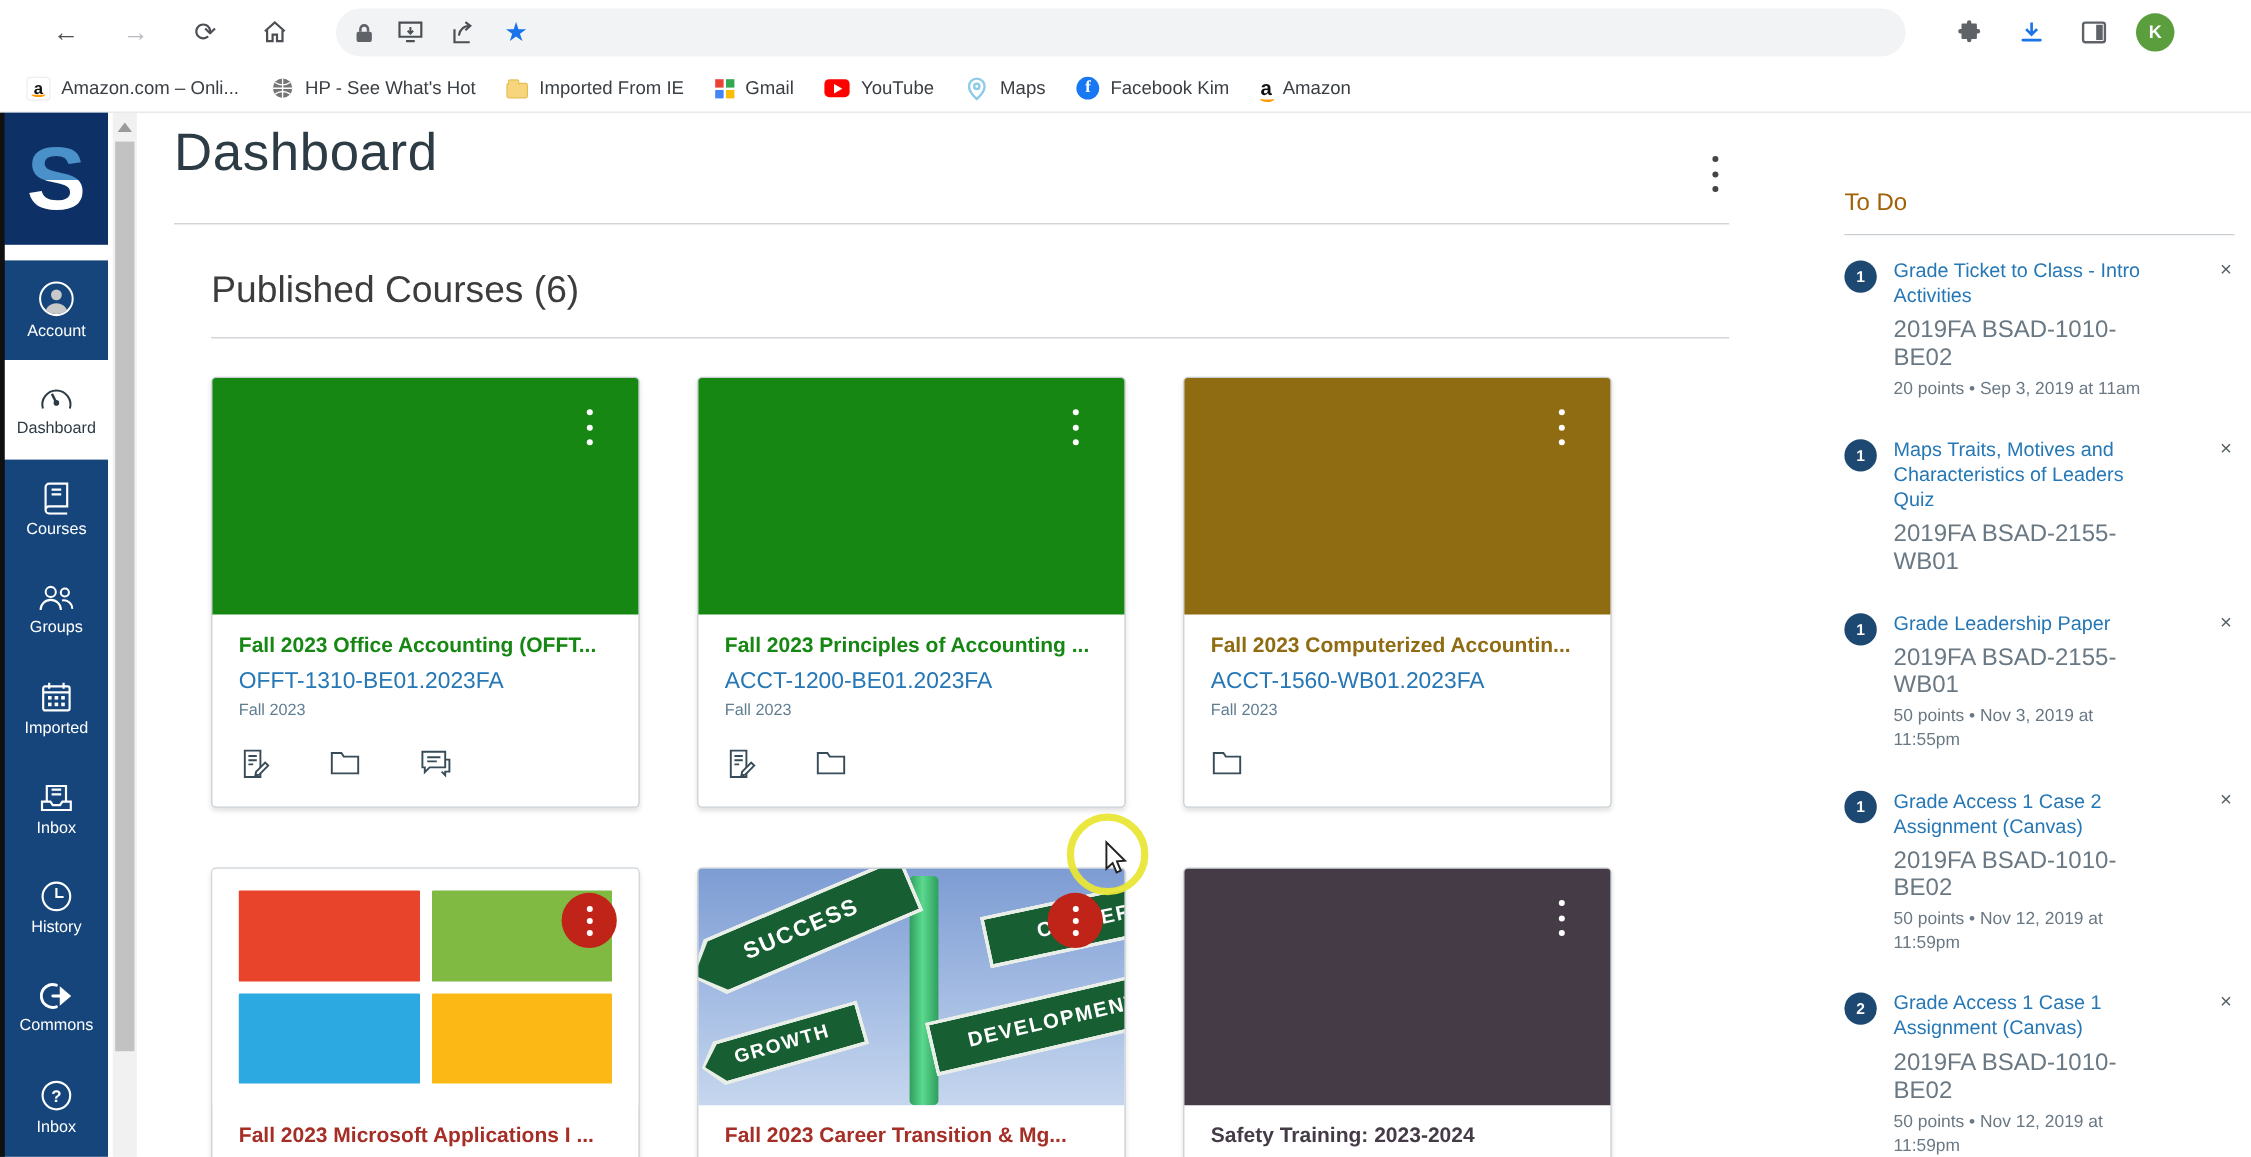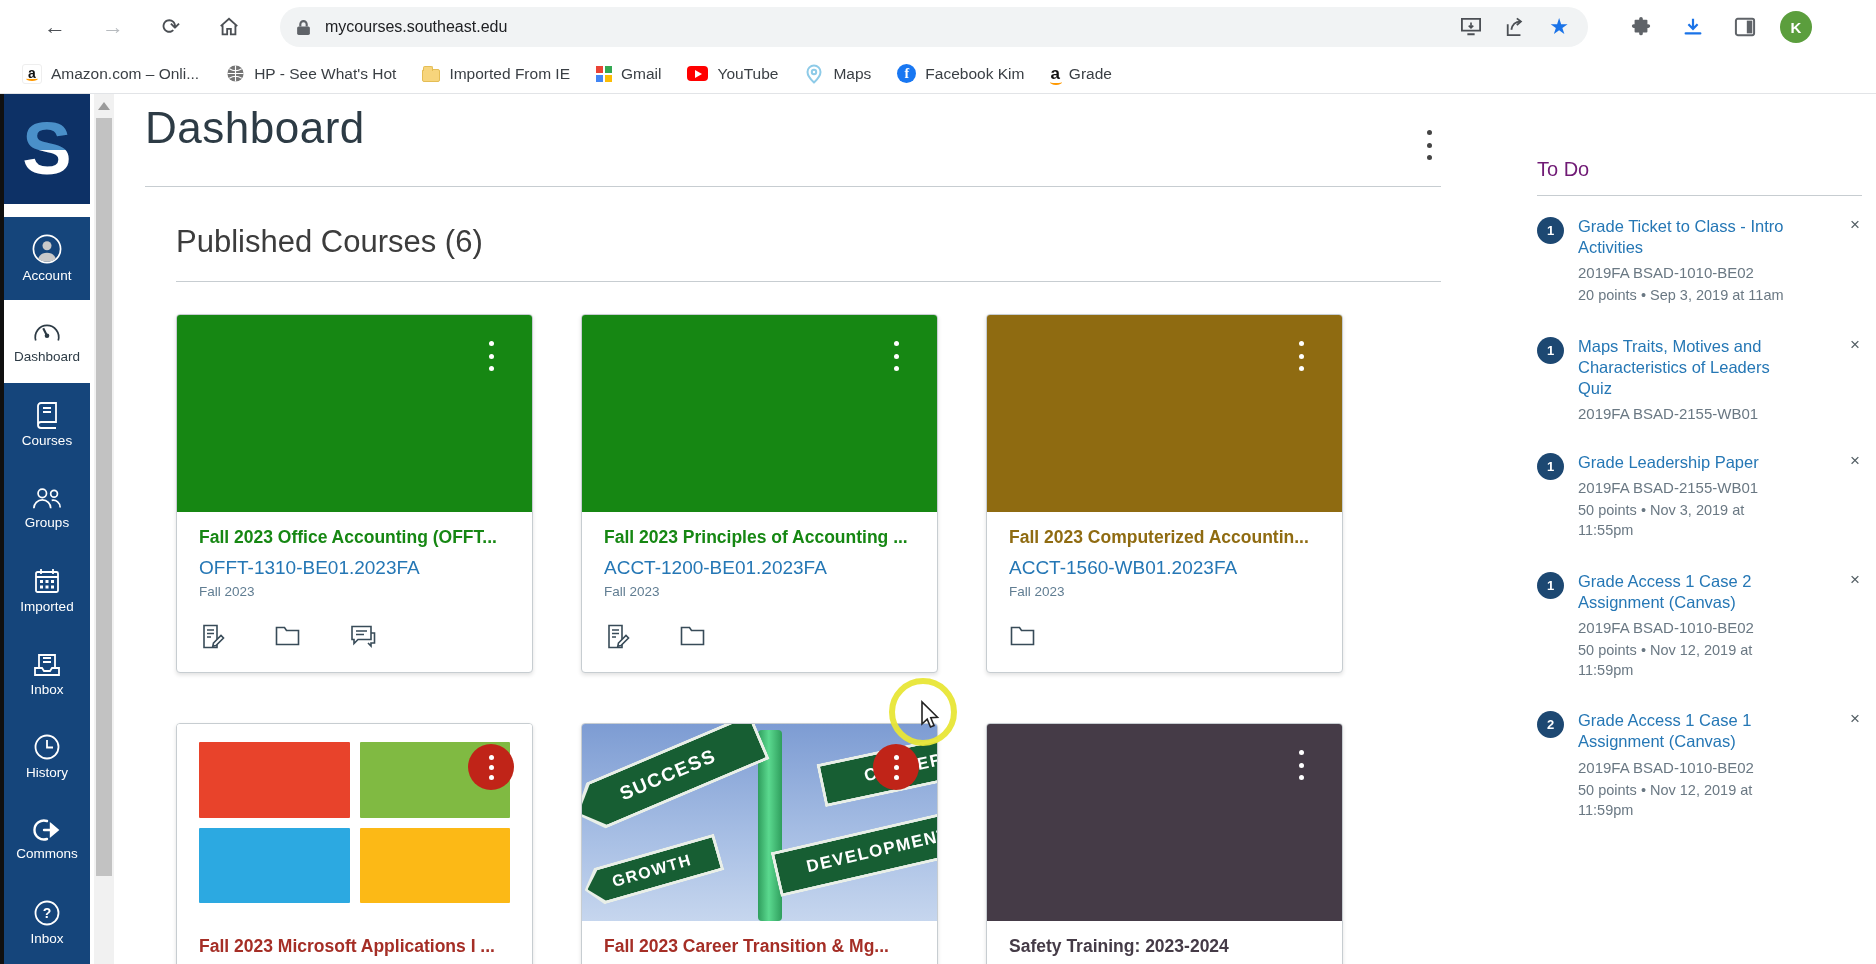--- a/index.html
+++ b/index.html
@@ -106,28 +106,28 @@
   .sign.left .inner { clip-path:polygon(0 50%, 11% 0, 100% 0, 100% 100%, 11% 100%); }
   .sign.right { clip-path:polygon(0 0, 89% 0, 100% 50%, 89% 100%, 0 100%); background:#e9efe8; }
   .sign.right .inner { clip-path:polygon(0 0, 89% 0, 100% 50%, 89% 100%, 0 100%); }
   .sign-success { left:-14px; top:26px; width:200px; height:50px; transform:rotate(-23deg); font-size:19px; }
   .sign-growth  { left:0px;  top:128px; width:140px; height:38px; transform:rotate(-16deg); font-size:16px; }
   .sign-career  { right:-52px; top:22px; width:170px; height:44px; transform:rotate(-12deg); }
   .sign-devel   { right:-46px; top:104px; width:210px; height:46px; transform:rotate(-13deg); }
 
   
   .todo { position:absolute; left:1537px; top:158px; width:325px; }
-  .todo h2 { font-size:20px; font-weight:400; color:#701a75; }
+  .todo h2 { font-size:20px; font-weight:400; color:#a16207; }
   .todo .hr { margin-top:14px; margin-bottom:20px; }
   .todo-item { display:flex; position:relative; margin-bottom:30px; }
   .badge { flex:0 0 27px; width:27px; height:27px; border-radius:50%; background:#1d4872; color:#fff;
            font-size:13px; font-weight:bold; display:flex; align-items:center; justify-content:center; margin-top:1px; }
   .todo-text { margin-left:14px; width:222px; }
   .t-title { font-size:16.5px; color:#2577b5; line-height:1.28; cursor:pointer; }
-  .t-course { font-size:15px; color:#6a7883; margin-top:6px; }
+  .t-course { font-size:20px; color:#6a7883; margin-top:6px; }
   .t-detail { font-size:14.5px; color:#6a7883; margin-top:4px; line-height:1.4; }
   .t-close { position:absolute; right:2px; top:0; font-size:17px; color:#556066; cursor:pointer; line-height:1; }
 
   
   .halo { position:absolute; left:889px; top:678px; width:68px; height:68px; border-radius:50%;
           border:6px solid rgba(232,230,54,0.95); }
   .cursor { position:absolute; left:915px; top:700px; }
 </style>
 </head>
 <body>
@@ -139,21 +139,20 @@
   <div class="nav-ic">
     <svg width="22" height="22" viewBox="0 0 24 24" fill="none" stroke="#4b4f54" stroke-width="2">
         <path d="M3 11 12 3l9 8M5 10v10h5v-6h4v6h5V10"></path>
       </svg>
   </div>
   <div class="url-pill">
     <svg width="15" height="17" viewBox="0 0 14 16">
         <rect x="1" y="7" width="12" height="8" rx="1.5" fill="#5f6368"></rect>
         <path d="M4 7V5a3 3 0 0 1 6 0v2" fill="none" stroke="#5f6368" stroke-width="2"></path>
       </svg>
-    <span class="url-text">mycourses.southeast.edu</span>
     <span class="pill-ic">
       <svg width="22" height="20" viewBox="0 0 24 22" fill="none" stroke="#4b4f54" stroke-width="2">
           <path d="M2 2h20v13H2zM8 19h8"></path>
           <path d="M12 6v6M9.5 9.5 12 12l2.5-2.5" stroke-width="1.8"></path>
         </svg>
     </span>
     <span class="pill-ic">
       <svg width="22" height="20" viewBox="0 0 24 22" fill="none" stroke="#4b4f54" stroke-width="2">
           <path d="M4 8v12h14M8 14c1-6 5-9 10-9"></path>
           <path d="M14 1.5 18.5 5 14 9"></path>
@@ -222,21 +221,21 @@
         </svg>
     </span>
     <span class="bm-label">Maps</span>
   </div>
   <div class="bm">
     <span class="ic-fb">f</span>
     <span class="bm-label">Facebook Kim</span>
   </div>
   <div class="bm">
     <span class="ic-amazon-letter">a</span>
-    <span class="bm-label">Grade</span>
+    <span class="bm-label">Amazon</span>
   </div>
 </div>
 
 <div class="sidenav">
   <div class="logo-tile">
     <svg width="72" height="86" viewBox="0 0 72 86">
       <defs>
           <linearGradient id="sgrad" x1="0" y1="0" x2="0" y2="1">
         <stop offset="0" stop-color="#4a90c9"></stop>
             <stop offset="0.52" stop-color="#4a90c9"></stop>

